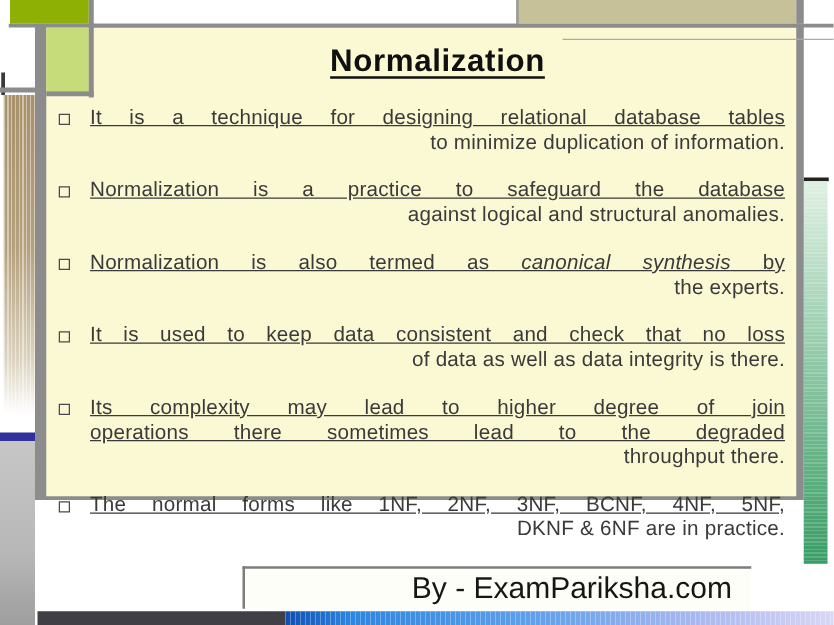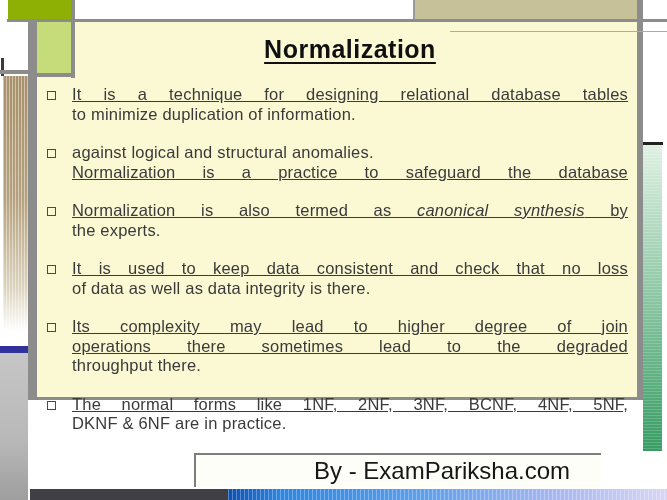--- a/index.html
+++ b/index.html
@@ -21,30 +21,30 @@
     display:inline-block;margin:0;font-size:25px;font-weight:bold;
     color:var(--title-text,#101010);letter-spacing:.5px;
     text-decoration:underline;text-decoration-thickness:2px;text-underline-offset:4px;
   }
   .bullets{margin-top:21px;padding:0 9px 0 35px;}
   .bullet-item{position:relative;margin-bottom:19px;color:var(--body-text,#3A3A3A);}
   .bullet-glyph{
     position:absolute;left:-25px;top:6px;width:7px;height:7px;
     border:1.5px solid #4a4a4a;background:transparent;
   }
-  .line{font-size:16.5px;line-height:19.5px;letter-spacing:.2px;text-align:left;white-space:nowrap;}
+  .line{font-size:16.5px;line-height:19.5px;letter-spacing:.2px;text-align:right;white-space:nowrap;}
   .line.just{white-space:normal;text-align:justify;text-align-last:justify;text-decoration:underline;}
   .seg-italic{font-style:italic;}
 
   
   .byline-box{
     left:194px;top:453px;width:407px;height:34px;box-sizing:border-box;
     background:var(--byline-box-bg,#FEFEF8);
     border-top:2px solid #7d7d7d;border-left:2px solid #7d7d7d;
-    text-align:left;z-index:6;padding-left:36px;
+    text-align:center;z-index:6;padding-left:36px;
   }
   .byline-text{
     display:inline-block;padding-left:82px;line-height:32px;font-size:24px;
     color:var(--byline-text,#161616);
   }
 
   
   .top-line{left:7px;top:19px;width:660px;height:3px;background:var(--border-gray,#8C8C8C);z-index:4;}
   .thin-right-line{left:450px;top:31px;width:217px;height:1px;background:#ABABAB;z-index:5;}
   .olive-block{left:8px;top:0;width:63px;height:19px;background:var(--olive-block,#8EB004);z-index:5;}
@@ -110,22 +110,22 @@
     <h1 class="slide-title">Normalization</h1>
   </div>
   <div class="bullets" id="bullets">
       <div class="bullet-item">
         <span class="bullet-glyph"></span>
         <div class="line just"><span>It is a technique for designing relational database tables</span></div>
         <div class="line"><span>to minimize duplication of information.</span></div>
       </div>
       <div class="bullet-item">
         <span class="bullet-glyph"></span>
+        <div class="line just"><span>Normalization is a practice to safeguard the database</span></div>
         <div class="line"><span>against logical and structural anomalies.</span></div>
-        <div class="line just"><span>Normalization is a practice to safeguard the database</span></div>
       </div>
       <div class="bullet-item">
         <span class="bullet-glyph"></span>
         <div class="line just"><span>Normalization is also termed as </span><span class="seg-italic">canonical synthesis</span><span> by</span></div>
         <div class="line"><span>the experts.</span></div>
       </div>
       <div class="bullet-item">
         <span class="bullet-glyph"></span>
         <div class="line just"><span>It is used to keep data consistent and check that no loss</span></div>
         <div class="line"><span>of data as well as data integrity is there.</span></div>

